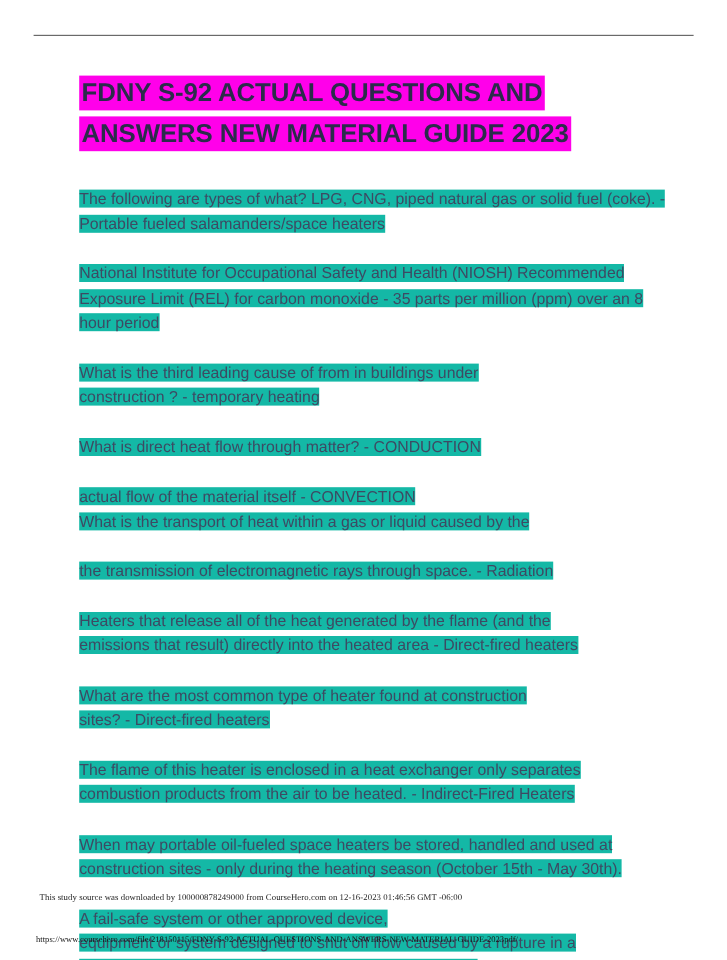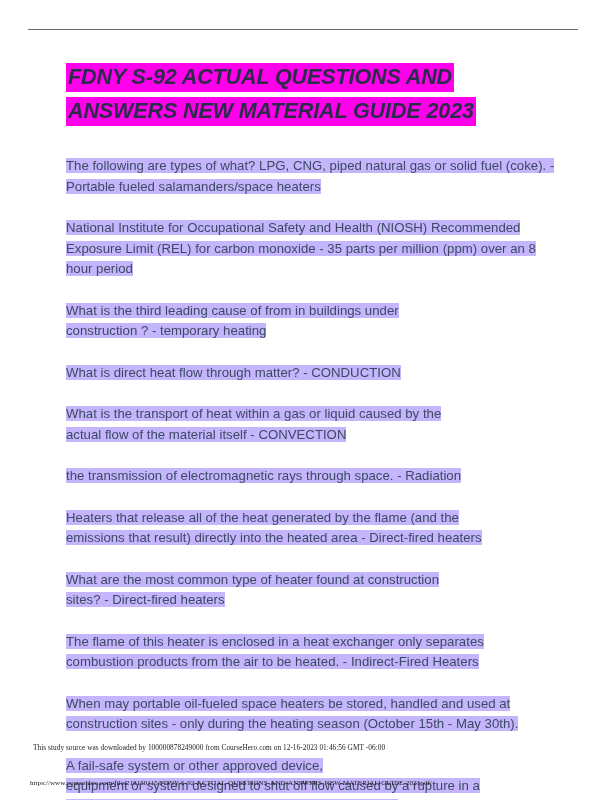--- a/index.html
+++ b/index.html
@@ -52,38 +52,37 @@
     line-height: 34px;
     letter-spacing: -0.1px;
     color: #2b2b4b;
     white-space: nowrap;
   }
   .title-line .hl {
     background: #ff00ea;
     color: #2b2b4b;
     padding: 2px 2px 3px 2px;
     box-decoration-break: clone;
-    font-style: italic;
     -webkit-box-decoration-break: clone;
   }
 
   
   .content {
     padding: 0 48px 0 66px;
     margin-top: 28px;
   }
   .para {
     font-size: 13.2px;
     line-height: 20.5px;
     color: #3d4a63;
     margin: 0 0 21px 0;
     letter-spacing: 0.01px;
   }
   .para .sel {
-    background: #c4b5fd;
+    background: #14b8a6;
     box-decoration-break: clone;
     -webkit-box-decoration-break: clone;
   }
   .para .ln {
     display: block;
   }
 
   
   .footer {
     position: absolute;
@@ -136,22 +135,22 @@
       <p class="para">
         <span class="ln"><span class="sel">What is the third leading cause of from in buildings under</span></span>
         <span class="ln"><span class="sel">construction ? - temporary heating</span></span>
       </p>
 
       <p class="para">
         <span class="ln"><span class="sel">What is direct heat flow through matter? - CONDUCTION</span></span>
       </p>
 
       <p class="para">
+        <span class="ln"><span class="sel">actual flow of the material itself - CONVECTION</span></span>
         <span class="ln"><span class="sel">What is the transport of heat within a gas or liquid caused by the</span></span>
-        <span class="ln"><span class="sel">actual flow of the material itself - CONVECTION</span></span>
       </p>
 
       <p class="para">
         <span class="ln"><span class="sel">the transmission of electromagnetic rays through space. - Radiation</span></span>
       </p>
 
       <p class="para">
         <span class="ln"><span class="sel">Heaters that release all of the heat generated by the flame (and the</span></span>
         <span class="ln"><span class="sel">emissions that result) directly into the heated area - Direct-fired heaters</span></span>
       </p>

